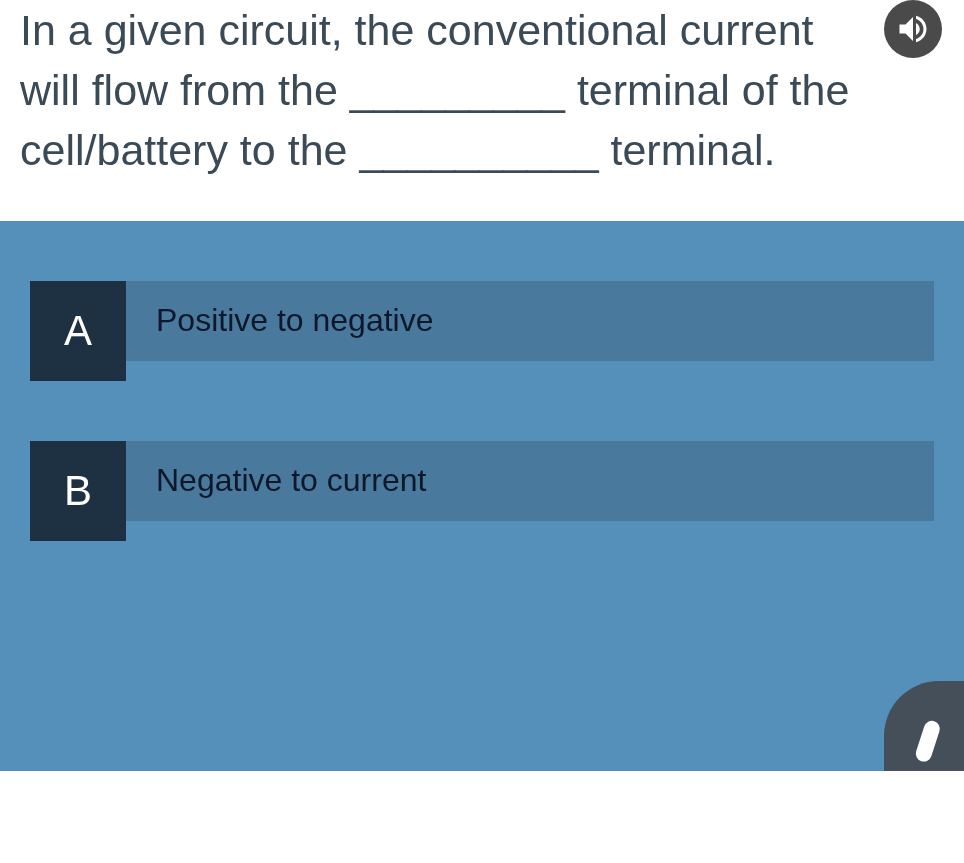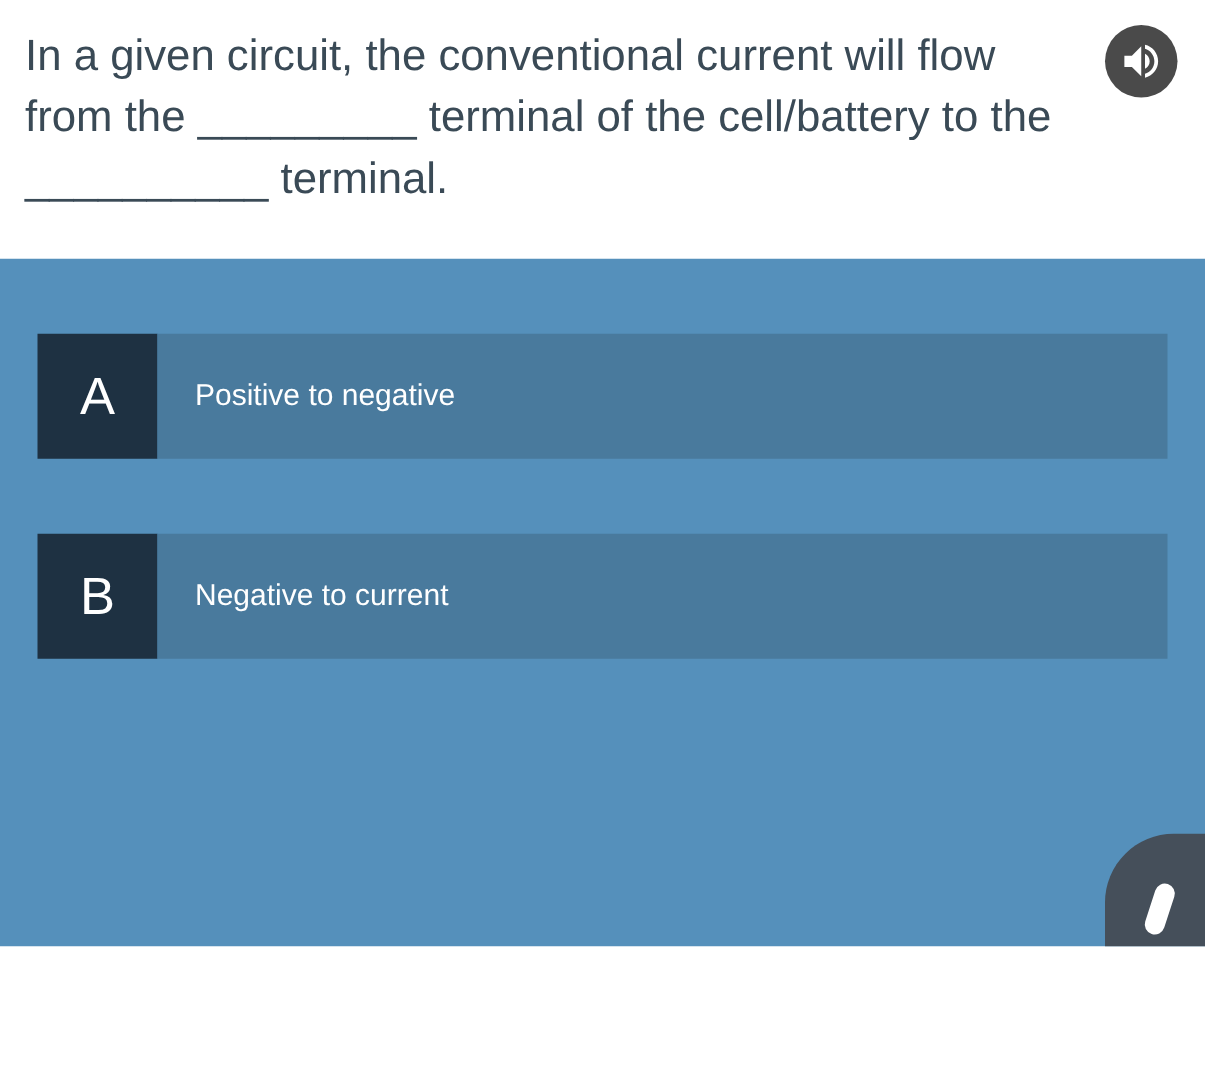--- a/index.html
+++ b/index.html
@@ -13,26 +13,25 @@
       height: 863px;
       overflow: hidden;
       background: #fff;
     }
     .question-section {
       background: #ffffff;
       padding: 0px 20px 40px 20px;
       position: relative;
     }
     .question-text {
-      font-size: 35px;
+      font-size: 43px;
       line-height: 1.4;
       color: #3a4a56;
       font-weight: 300;
       max-width: 850px;
-      margin-top: 20px;
     }
     .audio-button {
       position: absolute;
       top: 0px;
       right: 22px;
       width: 58px;
       height: 58px;
       border-radius: 50%;
       background: #4a4a4a;
       display: flex;
@@ -63,28 +62,28 @@
       height: 100px;
       display: flex;
       align-items: center;
       justify-content: center;
       font-size: 42px;
       font-weight: 300;
       flex-shrink: 0;
     }
     .answer-text {
       background: #497a9d;
-      color: #ffffff;
+      color: #0f172a;
       flex: 1;
       display: flex;
       align-items: center;
       padding: 0 30px;
-      font-size: 24px;
+      font-size: 32px;
       font-weight: 300;
-      height: 100px;
+      height: 80px;
     }
     .corner-element {
       position: absolute;
       bottom: 0;
       right: 0;
       width: 80px;
       height: 90px;
       background: #454f5a;
       border-top-left-radius: 55px;
       display: flex;

